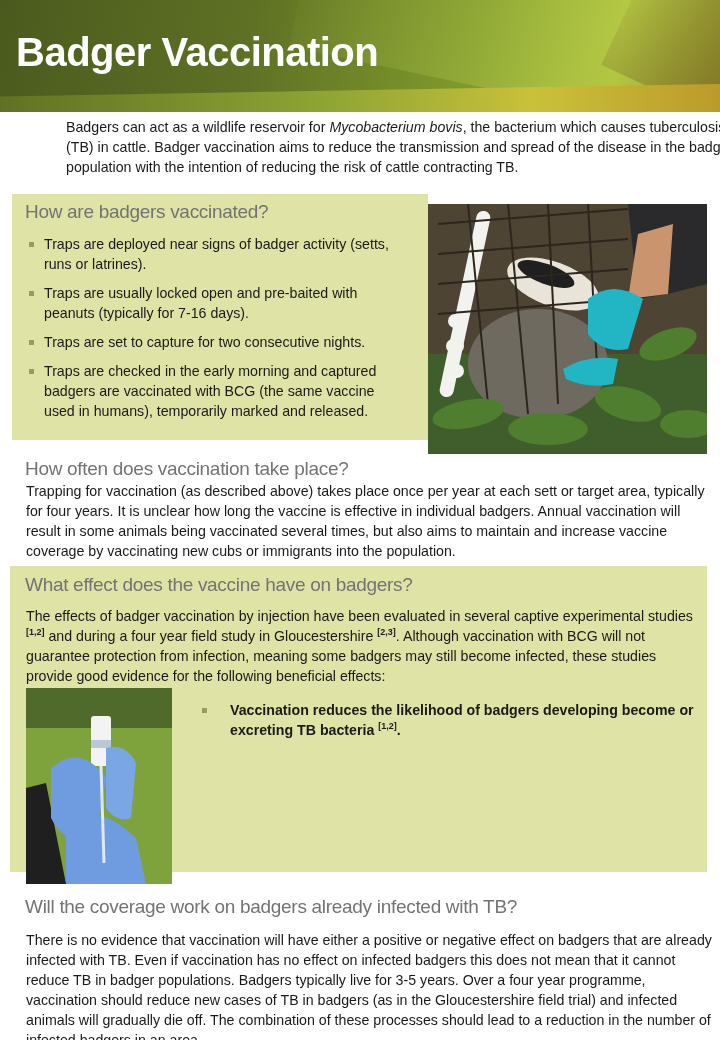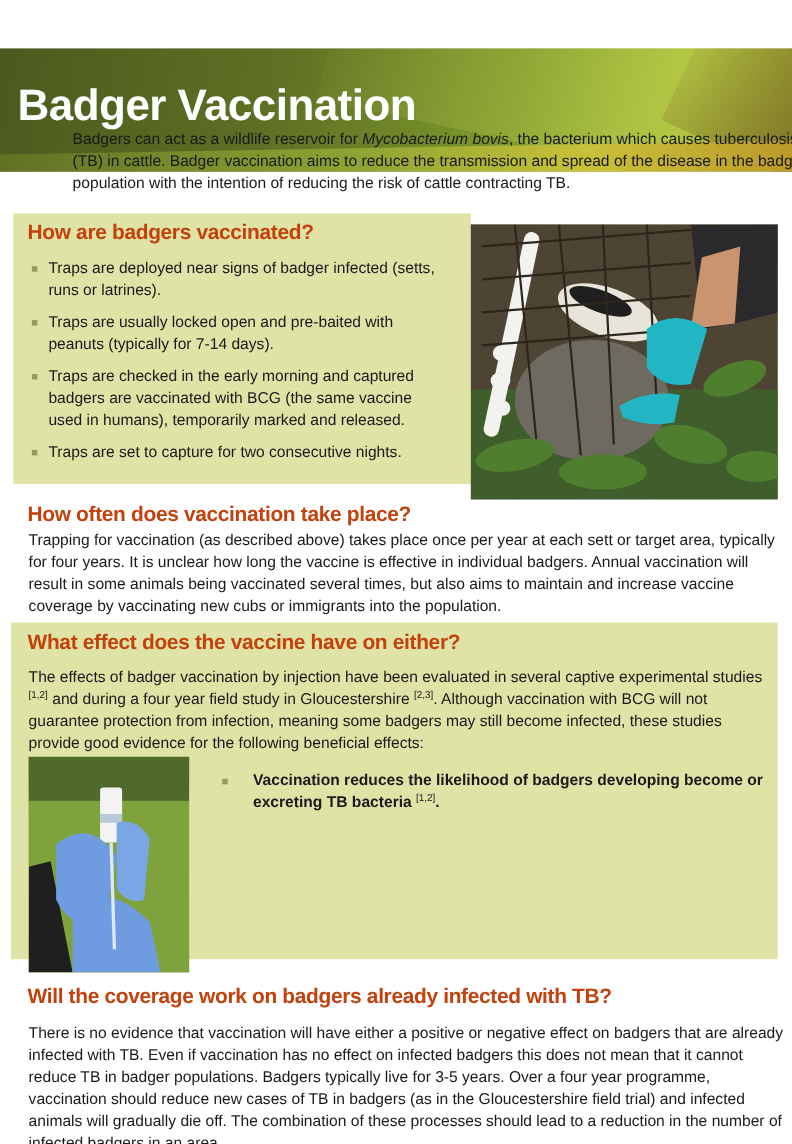--- a/index.html
+++ b/index.html
@@ -1,63 +1,63 @@
 <!DOCTYPE html>
 <html><head>
 <meta charset="utf-8">
 <style>
   html, body { margin:0; padding:0; }
   body { width:720px; height:1040px; background:#ffffff; position:relative; overflow:hidden;
          font-family:"Liberation Sans", sans-serif; color:#1a1a1a; }
   .banner { position:absolute; left:0; top:0; width:720px; height:112px; overflow:hidden;
-            background:linear-gradient(100deg,#4a5a1e 0%,#5f7124 35%,#7f9a2c 65%,#a9bd38 85%,#8a8a26 100%);margin-top:44px; }
+            background:linear-gradient(100deg,#4a5a1e 0%,#5f7124 35%,#7f9a2c 65%,#a9bd38 85%,#8a8a26 100%); }
   .banner .swoosh1 { position:absolute; left:-40px; top:90px; width:820px; height:40px;
             background:linear-gradient(90deg,#5b6b22 0%,#8fa534 45%,#c9c13a 70%,#b88e25 100%);
             transform:rotate(-1deg); }
   .banner .swoosh2 { position:absolute; left:300px; top:-60px; width:500px; height:160px;
             background:linear-gradient(110deg,rgba(255,255,255,0) 0%,rgba(200,220,90,0.35) 60%,rgba(255,255,255,0) 100%);
             transform:rotate(12deg); }
   .banner .swoosh3 { position:absolute; left:620px; top:-20px; width:140px; height:120px;
             background:linear-gradient(120deg,rgba(120,110,40,0) 0%,rgba(120,100,35,0.7) 100%);
             transform:rotate(25deg); }
   .banner h1 { position:absolute; left:16px; top:30px; margin:0; font-size:40px; font-weight:bold;
             color:#ffffff; letter-spacing:-0.5px; }
   .p { position:absolute; font-size:14.2px; line-height:20px; margin:0; }
-  .h2 { position:absolute; margin:0; font-size:19px; font-weight:bold; color:#c2410c; letter-spacing:-0.3px; }
+  .h2 { position:absolute; margin:0; font-size:19px; font-weight:normal; color:#737373; letter-spacing:-0.3px; }
   .box { position:absolute; background:#dfe3a5; }
   ul.bul { list-style:none; margin:0; padding:0; position:absolute; }
   ul.bul li { position:relative; padding-left:18px; font-size:14.2px; line-height:20px; margin-bottom:9px; color:#1a1a1a; }
   ul.bul li .mark { position:absolute; left:3px; top:8px; width:5px; height:5px; background:#9a9a5a; }
   ul.bold li { font-weight:bold; padding-left:30px; margin-bottom:10px; }
   ul.bold li .mark { left:2px; }
-  sup { font-size:9px; font-weight:normal; vertical-align:super; line-height:0; }
+  sup { font-size:9px; font-weight:bold; vertical-align:super; line-height:0; }
   .photo1 { position:absolute; left:428px; top:204px; width:279px; height:250px; overflow:hidden;
             background:linear-gradient(135deg,#4b3f2c 0%,#6b5a3e 30%,#3b3a2a 55%,#3f6030 75%,#5c8a3a 100%); }
   .photo2 { position:absolute; left:26px; top:688px; width:146px; height:196px; overflow:hidden;
             background:linear-gradient(180deg,#4a5f2a 0%,#7fa33c 25%,#8fb546 60%,#6f9a34 100%); }
 </style>
 </head>
 <body>
 
 <div class="banner">
   <div class="swoosh2"></div>
   <div class="swoosh3"></div>
   <div class="swoosh1"></div>
   <h1>Badger Vaccination</h1>
 </div>
 
 <p class="p" style="left:26px; top:117px; width:686px;margin-left:40px;"><span>Badgers can act as a wildlife reservoir for </span><i>Mycobacterium bovis</i><span>, the bacterium which causes tuberculosis (TB) in cattle. Badger vaccination aims to reduce the transmission and spread of the disease in the badger population with the intention of reducing the risk of cattle contracting TB.</span></p>
 
 <div class="box" style="left:12px; top:194px; width:416px; height:246px;"></div>
 <h2 class="h2" style="left:25px; top:201px;">How are badgers vaccinated?</h2>
 <ul class="bul" style="left:26px; top:234px; width:380px;">
-  <li><span class="mark"></span><span>Traps are deployed near signs of badger infected (setts, runs or latrines).</span></li>
-  <li><span class="mark"></span><span>Traps are usually locked open and pre-baited with peanuts (typically for 7-14 days).</span></li>
+  <li><span class="mark"></span><span>Traps are deployed near signs of badger activity (setts, runs or latrines).</span></li>
+  <li><span class="mark"></span><span>Traps are usually locked open and pre-baited with peanuts (typically for 7-16 days).</span></li>
+  <li><span class="mark"></span><span>Traps are set to capture for two consecutive nights.</span></li>
   <li><span class="mark"></span><span>Traps are checked in the early morning and captured badgers are vaccinated with BCG (the same vaccine used in humans), temporarily marked and released.</span></li>
-  <li><span class="mark"></span><span>Traps are set to capture for two consecutive nights.</span></li>
 </ul>
 <div class="photo1" title="Gloved hands vaccinating a badger held in a wire cage trap among nettles">
   <svg width="279" height="250" viewBox="0 0 279 250">
     <rect x="0" y="0" width="279" height="250" fill="#4e4434"></rect>
     <rect x="0" y="150" width="279" height="100" fill="#3f5e2c"></rect>
 
     <g fill="#f2f2ee">
       <rect x="30" y="5" width="14" height="190" rx="7" transform="rotate(12 37 100)"></rect>
       <rect x="20" y="110" width="18" height="14" rx="7"></rect>
       <rect x="18" y="135" width="18" height="14" rx="7"></rect>
@@ -91,21 +91,21 @@
       <ellipse cx="40" cy="210" rx="36" ry="14" transform="rotate(-10 40 210)"></ellipse>
       <ellipse cx="260" cy="220" rx="28" ry="14"></ellipse>
     </g>
   </svg>
 </div>
 
 <h2 class="h2" style="left:25px; top:458px;">How often does vaccination take place?</h2>
 <p class="p" style="left:26px; top:481px; width:686px;">Trapping for vaccination (as described above) takes place once per year at each sett or target area, typically for four years. It is unclear how long the vaccine is effective in individual badgers. Annual vaccination will result in some animals being vaccinated several times, but also aims to maintain and increase vaccine coverage by vaccinating new cubs or immigrants into the population.</p>
 
 <div class="box" style="left:10px; top:566px; width:697px; height:306px;"></div>
-<h2 class="h2" style="left:25px; top:574px;">What effect does the vaccine have on either?</h2>
+<h2 class="h2" style="left:25px; top:574px;">What effect does the vaccine have on badgers?</h2>
 <p class="p" style="left:26px; top:606px; width:676px;"><span>The effects of badger vaccination by injection have been evaluated in several captive experimental studies </span><sup>[1,2]</sup><span> and during a four year field study in Gloucestershire </span><sup>[2,3]</sup><span>. Although vaccination with BCG will not guarantee protection from infection, meaning some badgers may still become infected, these studies provide good evidence for the following beneficial effects:</span></p>
 
 <div class="photo2" title="Blue-gloved hands drawing vaccine from a vial with a syringe outdoors">
   <svg width="146" height="196" viewBox="0 0 146 196">
     <rect x="0" y="0" width="146" height="196" fill="#7fa33c"></rect>
     <rect x="0" y="0" width="146" height="40" fill="#4f6a2a"></rect>
     <path d="M0 100 L20 95 L40 196 L0 196 Z" fill="#1f1f1f"></path>
     <rect x="65" y="28" width="20" height="50" rx="3" fill="#f3f3f3"></rect>
     <rect x="65" y="52" width="20" height="8" fill="#b8c8d8"></rect>
     <path d="M25 80 Q55 55 80 90 L70 150 Q40 160 25 130 Z" fill="#6f9ce0"></path>

